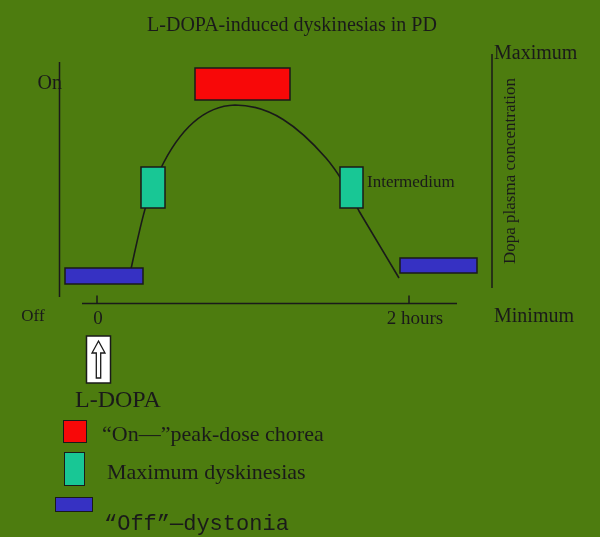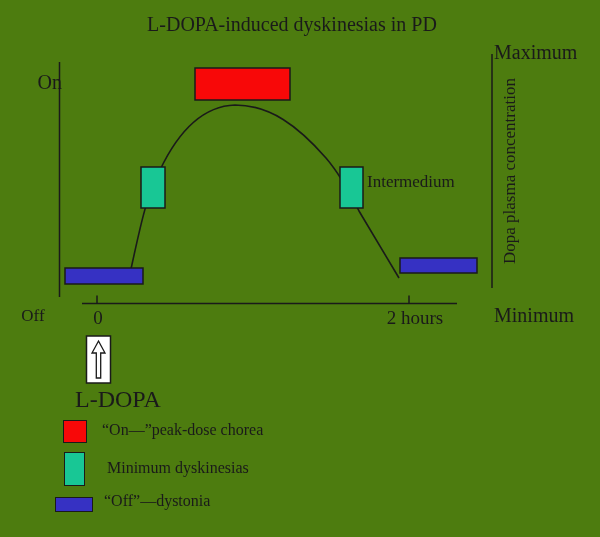--- a/index.html
+++ b/index.html
@@ -24,24 +24,24 @@
   }
   .tick0-label  { left:88px;  top:307px; width:20px; text-align:center; font-size:19px; }
   .tick2-label  { left:373px; top:307px; width:84px; text-align:center; font-size:19px; }
   .inter-label  { left:367px; top:172px; font-size:17px; }
   .ldopa-label  { left:75px;  top:386px; font-size:24px; }
 
   .swatch { position:absolute; border:1.5px solid #1a1a1a; }
   .swatch-red   { left:63px; top:420px; width:24px; height:23px; background:#f80808; }
   .swatch-green { left:64px; top:452px; width:21px; height:34px; background:#18c795; }
   .swatch-blue  { left:55px; top:497px; width:38px; height:15px; background:#3631c3; }
-  .legend-label { font-size:16px; }
+  .legend-label { font-size:22px; }
   .legend-label-0 { left:102px; top:421px; }
   .legend-label-1 { left:107px; top:459px; }
-  .legend-label-2 { left:104px; top:492px; }
+  .legend-label-2 { left:104px; top:512px;font-family:Liberation Mono, monospace; }
 </style>
 </head>
 <body>
 
 <div class="figure">
 
   <svg class="plot" width="600" height="537" viewBox="0 0 600 537">
 
     <line x1="59.5" y1="62" x2="59.5" y2="297" stroke="#1a1a1a" stroke-width="1.5"></line>
 
@@ -76,18 +76,18 @@
   <div class="abs tick0-label">0</div>
   <div class="abs tick2-label">2 hours</div>
 
   <div class="abs inter-label">Intermedium</div>
   <div class="abs ldopa-label">L-DOPA</div>
 
   <div class="swatch swatch-red"></div>
   <div class="abs legend-label legend-label-0">“On—”peak-dose chorea</div>
 
   <div class="swatch swatch-green"></div>
-  <div class="abs legend-label legend-label-1">Minimum dyskinesias</div>
+  <div class="abs legend-label legend-label-1">Maximum dyskinesias</div>
 
   <div class="swatch swatch-blue"></div>
   <div class="abs legend-label legend-label-2">“Off”—dystonia</div>
 
 </div>
 
 </body></html>

